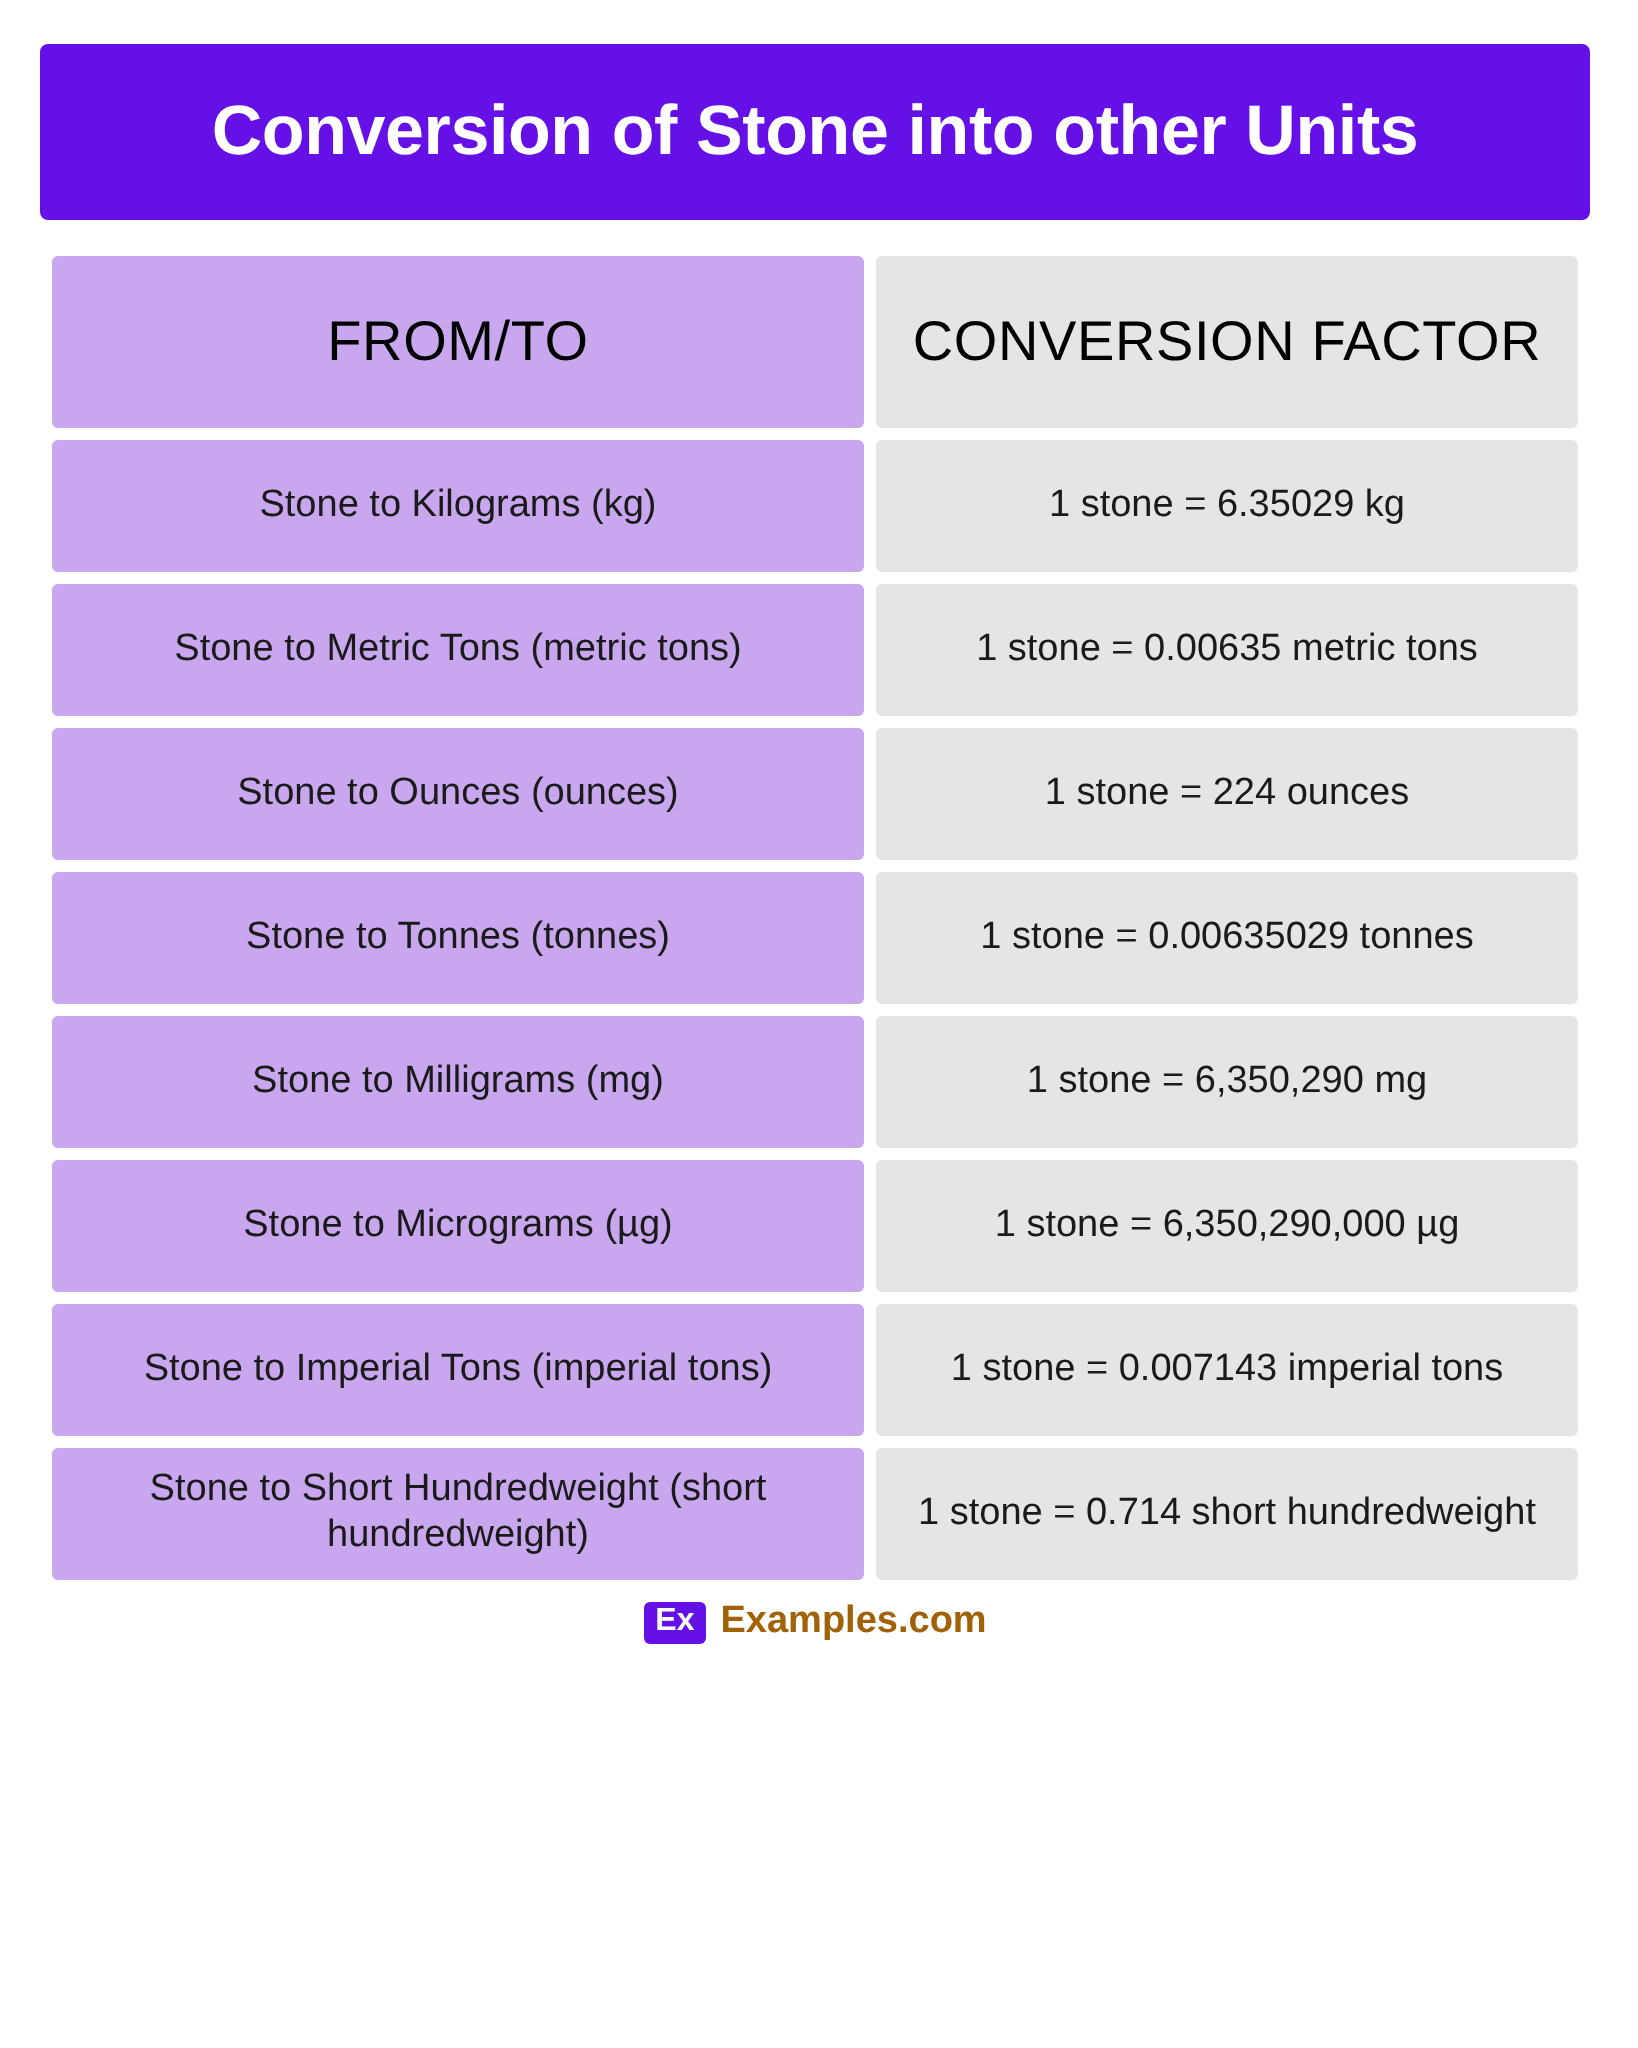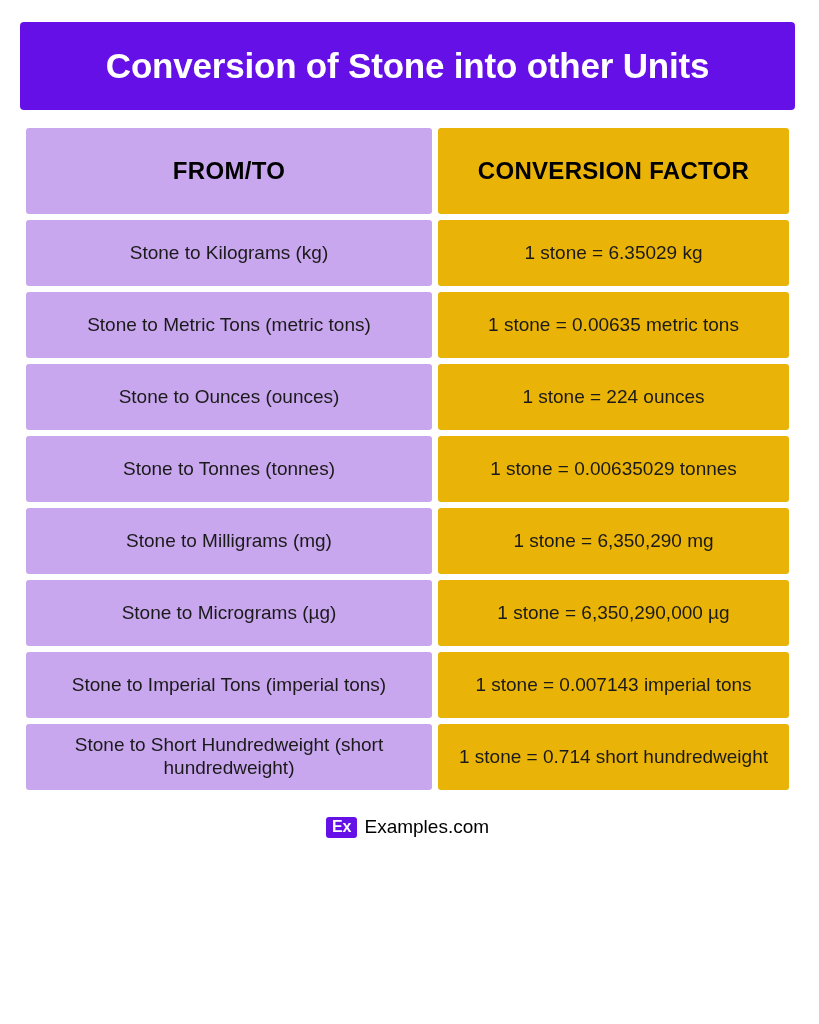--- a/index.html
+++ b/index.html
@@ -50,55 +50,55 @@
     text-align: center;
     vertical-align: middle;
     border-radius: 3px;
     line-height: 1.2;
   }
   th.col-from, td.cell-from {
     width: 386px;
     background: #c9a7ef;
   }
   th.col-to, td.cell-to {
-    background: #eab308;
+    background: #e5e5e5;
   }
   th.col-from, th.col-to {
     height: 74px;
-    font-size: 24px;
-    font-weight: bold;
+    font-size: 28px;
+    font-weight: normal;
     letter-spacing: 0.3px;
     color: #000000;
   }
   td.cell-from, td.cell-to {
     height: 54px;
     font-size: 19px;
     font-weight: normal;
     color: #1a1a1a;
   }
   .footer {
-    margin-top: 20px;
+    margin-top: 4px;
     display: flex;
     align-items: center;
     justify-content: center;
     gap: 7px;
   }
   .logo-badge {
     background: #6610e8;
     color: #ffffff;
     font-size: 16px;
     font-weight: bold;
     border-radius: 3px;
     padding: 2px 6px 3px 6px;
     line-height: 1;
   }
   .logo-text {
     font-size: 19px;
-    font-weight: normal;
-    color: #000000;
+    font-weight: bold;
+    color: #a16207;
   }
 </style>
 </head>
 <body>
 
 <div class="page">
 
   <div class="title-bar">
     <h1>Conversion of Stone into other Units</h1>
   </div>

